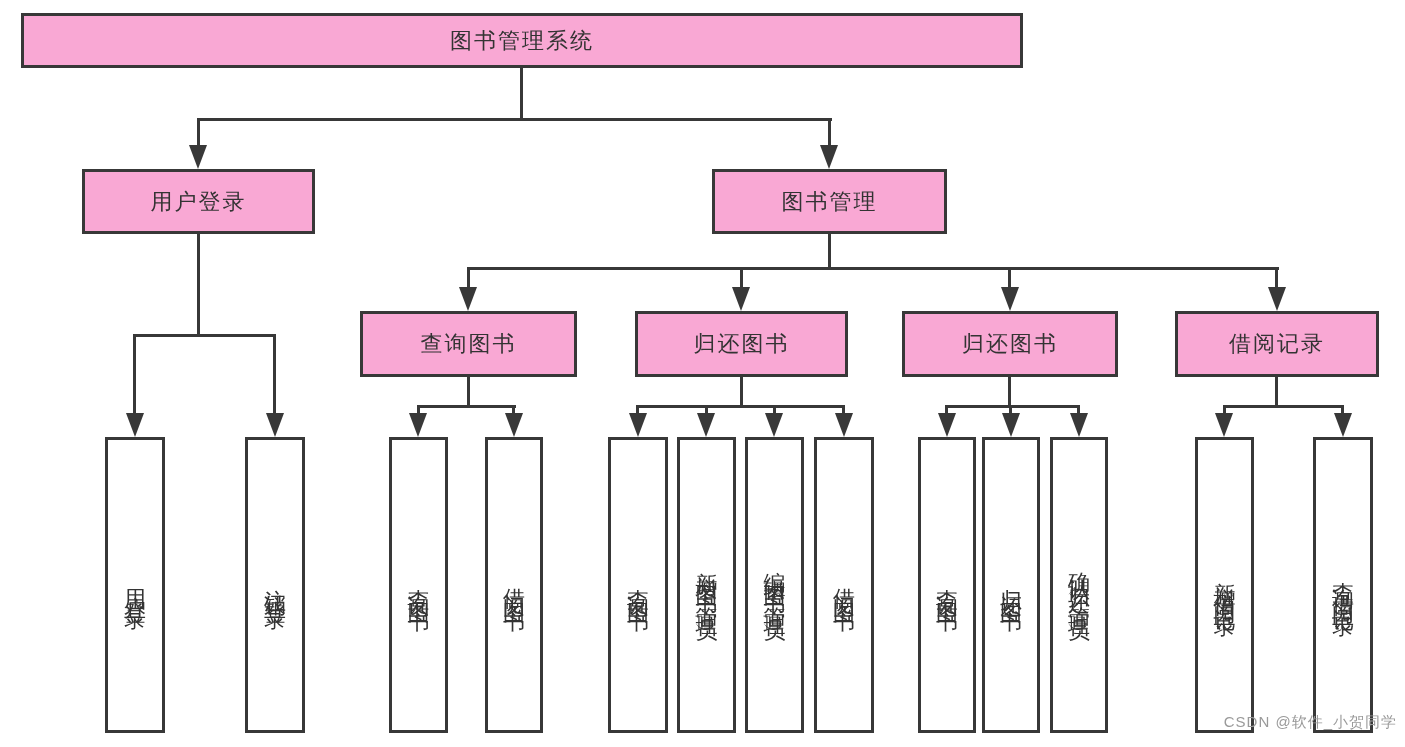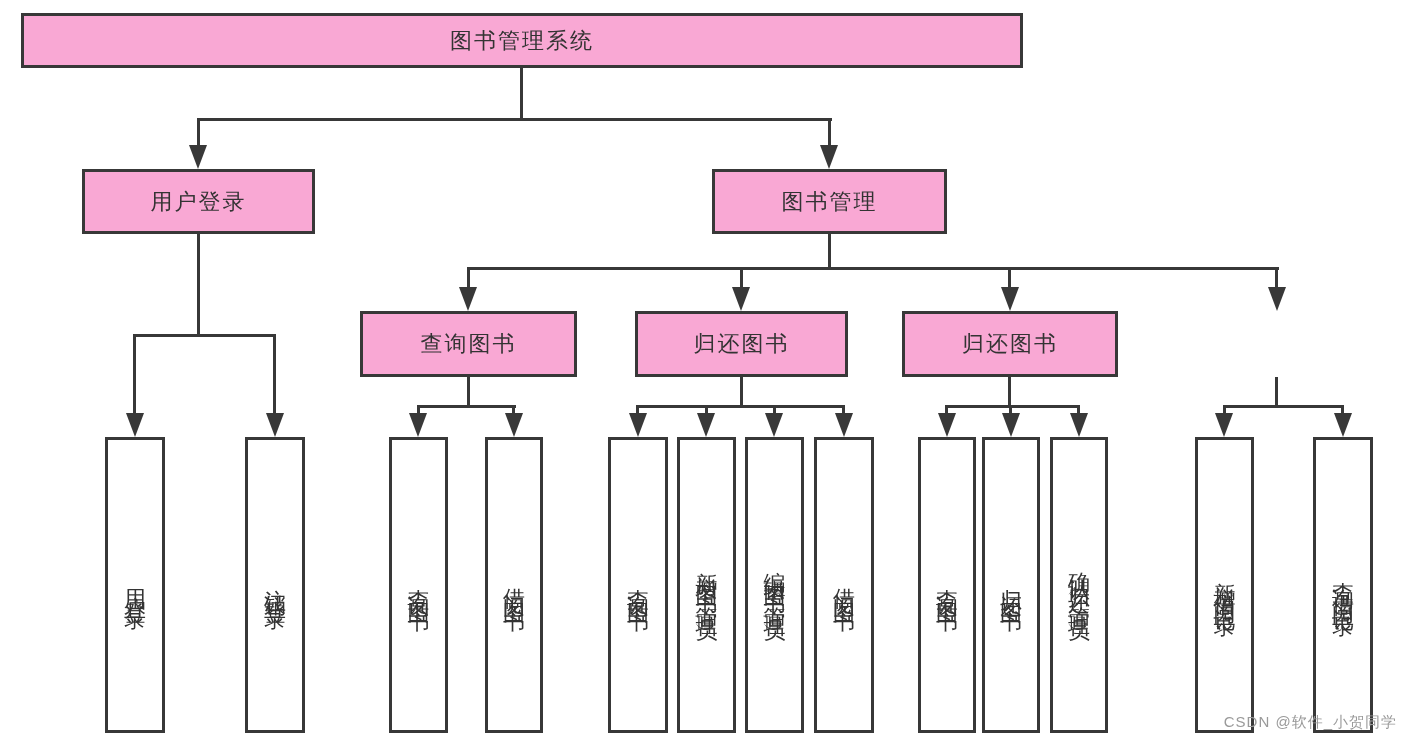--- a/index.html
+++ b/index.html
@@ -87,20 +87,23 @@
 
   <div class="box" style="left:360px;top:311px;width:217px;height:66px;">
     <span>查询图书</span>
   </div>
   <div class="box" style="left:635px;top:311px;width:213px;height:66px;">
     <span>归还图书</span>
   </div>
   <div class="box" style="left:902px;top:311px;width:216px;height:66px;">
     <span>归还图书</span>
   </div>
+  <div class="box" style="left:1175px;top:311px;width:204px;height:66px;">
+    <span>借阅记录</span>
+  </div>
 
   <div class="v" style="left:467px;top:377px;height:31px;"></div>
   <div class="h" style="left:417px;top:405px;width:99px;"></div>
   <div class="v" style="left:417px;top:407px;height:9px;"></div>
   <div class="arr" style="left:409px;top:413px;"></div>
   <div class="v" style="left:512px;top:407px;height:9px;"></div>
   <div class="arr" style="left:505px;top:413px;"></div>
 
   <div class="v" style="left:740px;top:377px;height:31px;"></div>
   <div class="h" style="left:636px;top:405px;width:209px;"></div>

